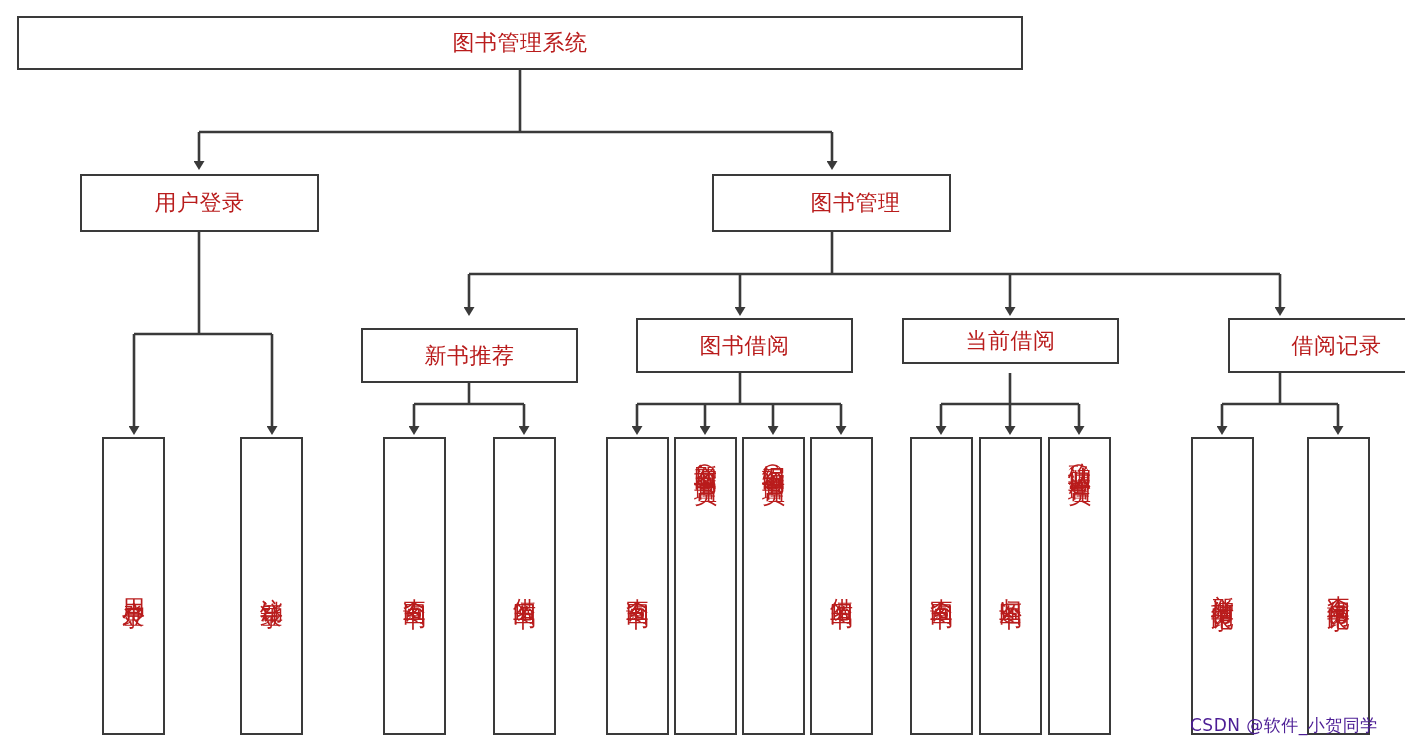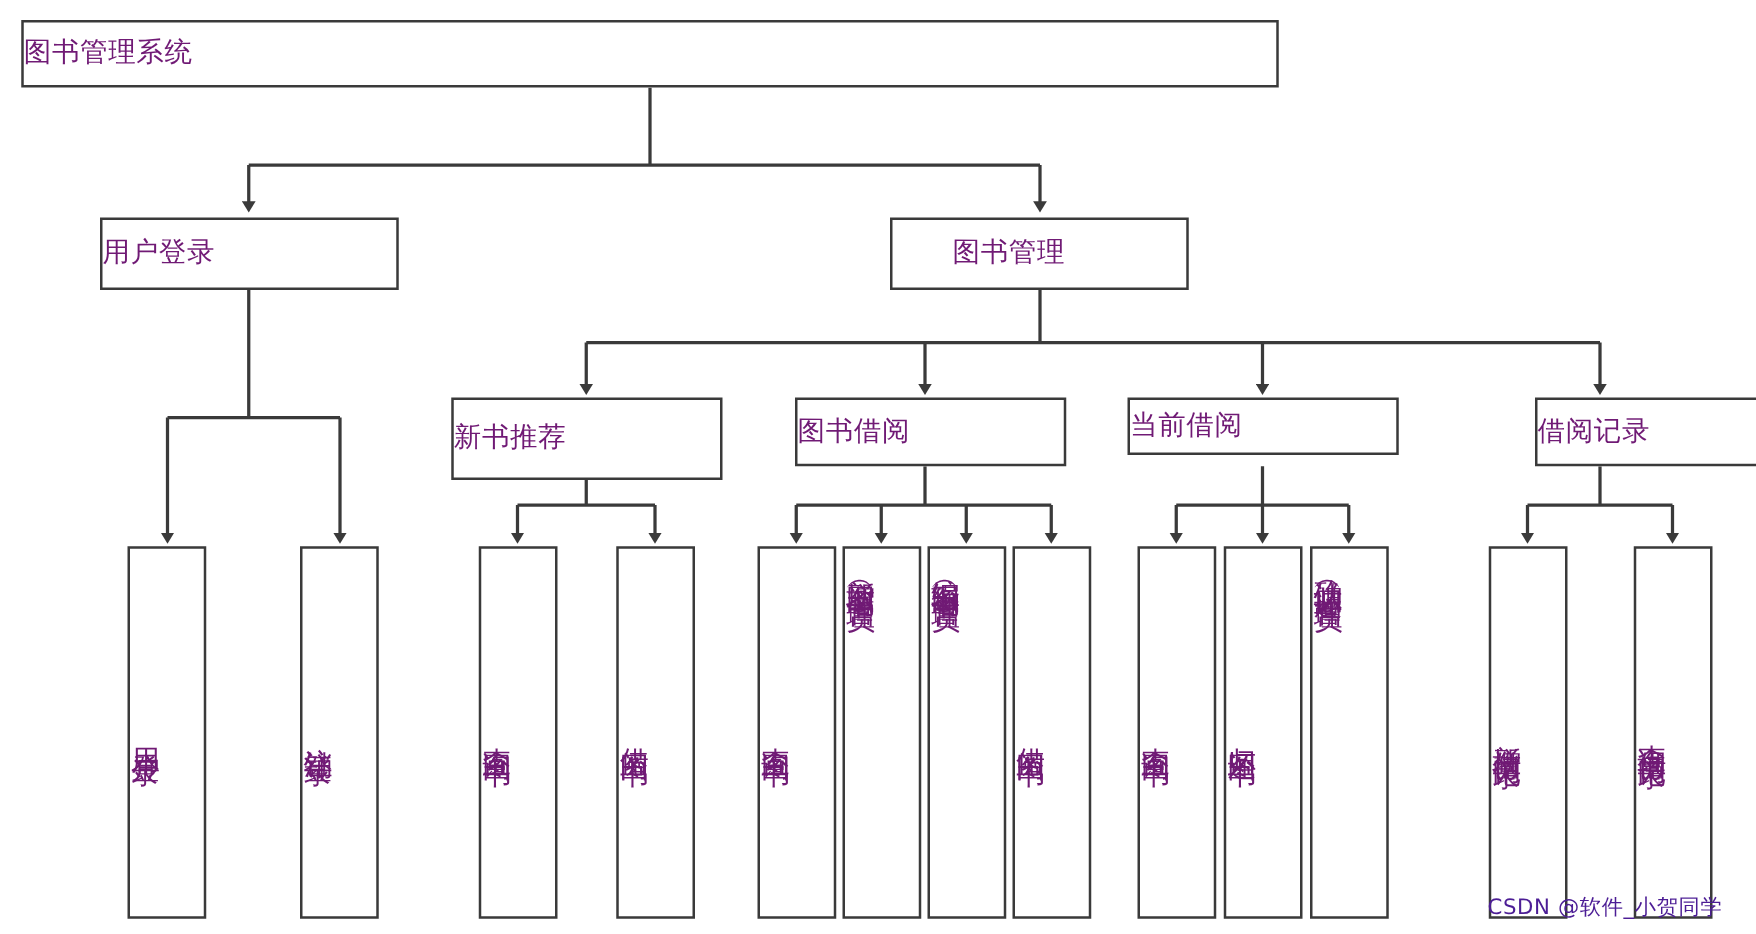--- a/index.html
+++ b/index.html
@@ -21,22 +21,22 @@
     width: 1405px;
     height: 747px;
   }
   .node {
     position: absolute;
     box-sizing: border-box;
     background: #ffffff;
     border: 2.5px solid #3a3a3a;
     display: flex;
     align-items: center;
-    justify-content: flex-start;
-    color: #701a75;
+    justify-content: center;
+    color: #b91c1c;
     z-index: 5;
   }
   .node .label {
     font-size: 22px;
     line-height: 1.18;
     letter-spacing: 0.5px;
     white-space: nowrap;
   }
   .node.vert {
     align-items: flex-start;
@@ -122,21 +122,21 @@
 </div>
 
 <div class="node" style="left:80px; top:174px; width:239px; height:58px;">
   <span class="label">用户登录</span>
 </div>
 
 <div class="node" style="left:712px; top:174px; width:239px; height:58px;padding-left:48px;">
   <span class="label">图书管理</span>
 </div>
 
-<div class="node" style="left:361px; top:318px; width:217px; height:66px;">
+<div class="node" style="left:361px; top:328px; width:217px; height:55px;">
   <span class="label">新书推荐</span>
 </div>
 
 <div class="node" style="left:636px; top:318px; width:217px; height:55px;">
   <span class="label">图书借阅</span>
 </div>
 
 <div class="node" style="left:902px; top:318px; width:217px; height:46px;">
   <span class="label">当前借阅</span>
 </div>

